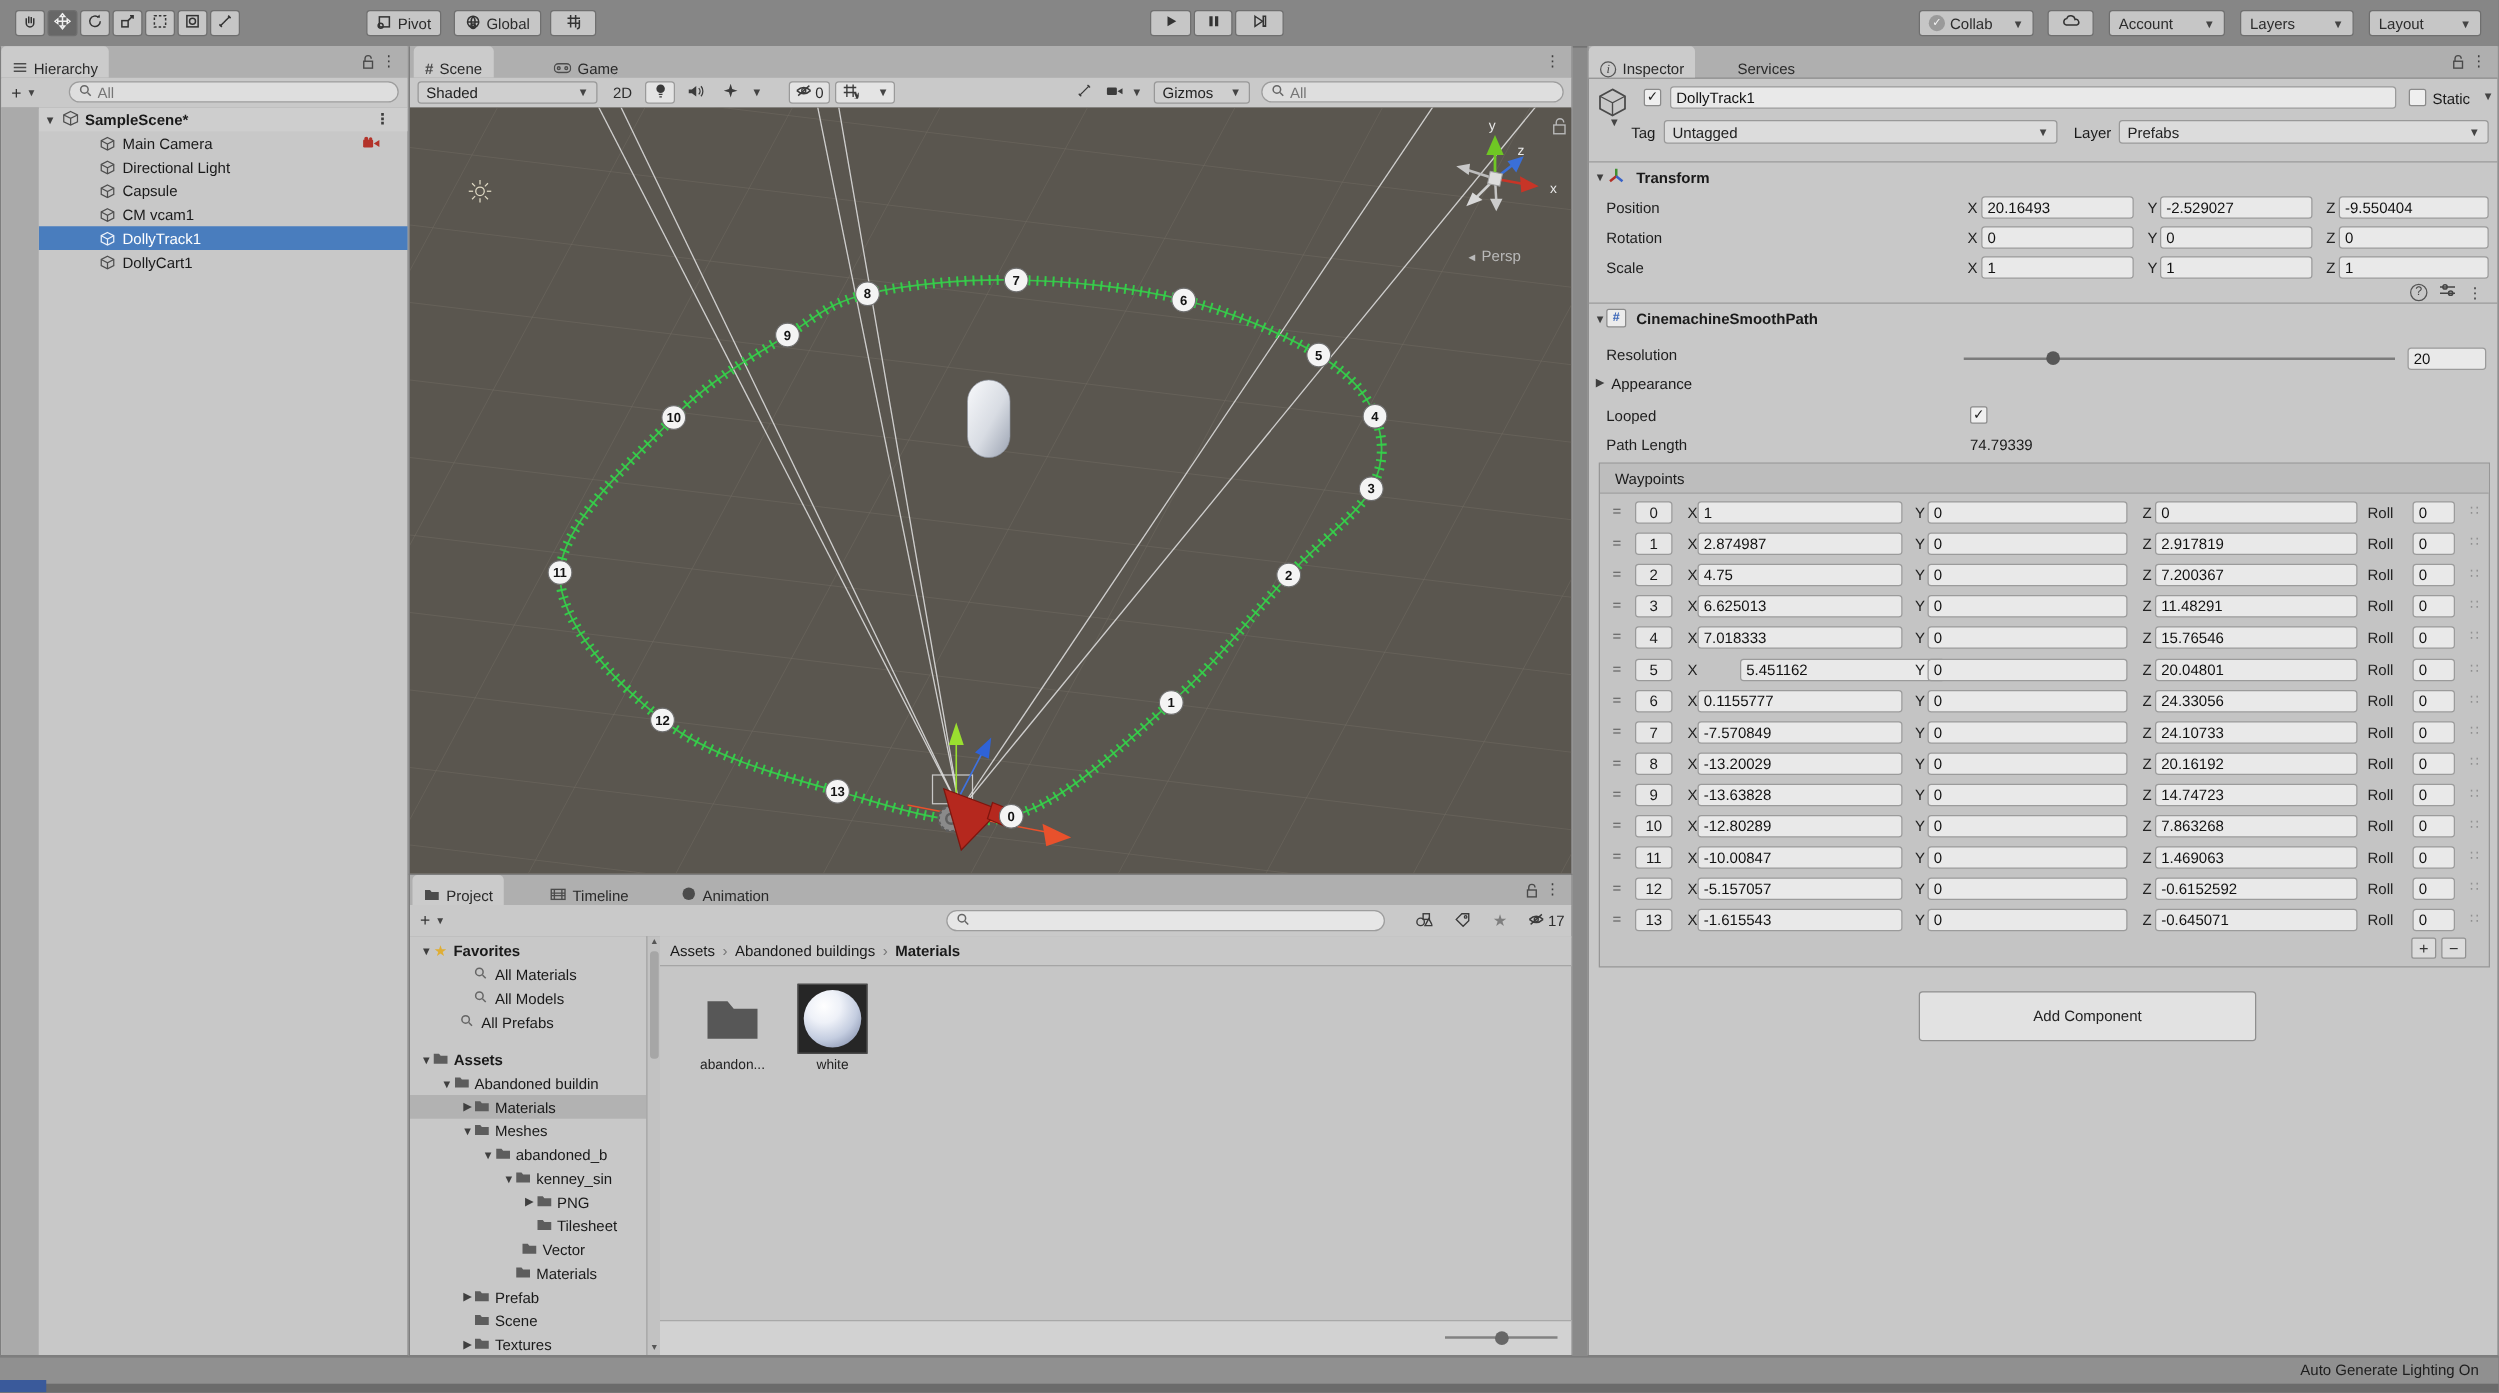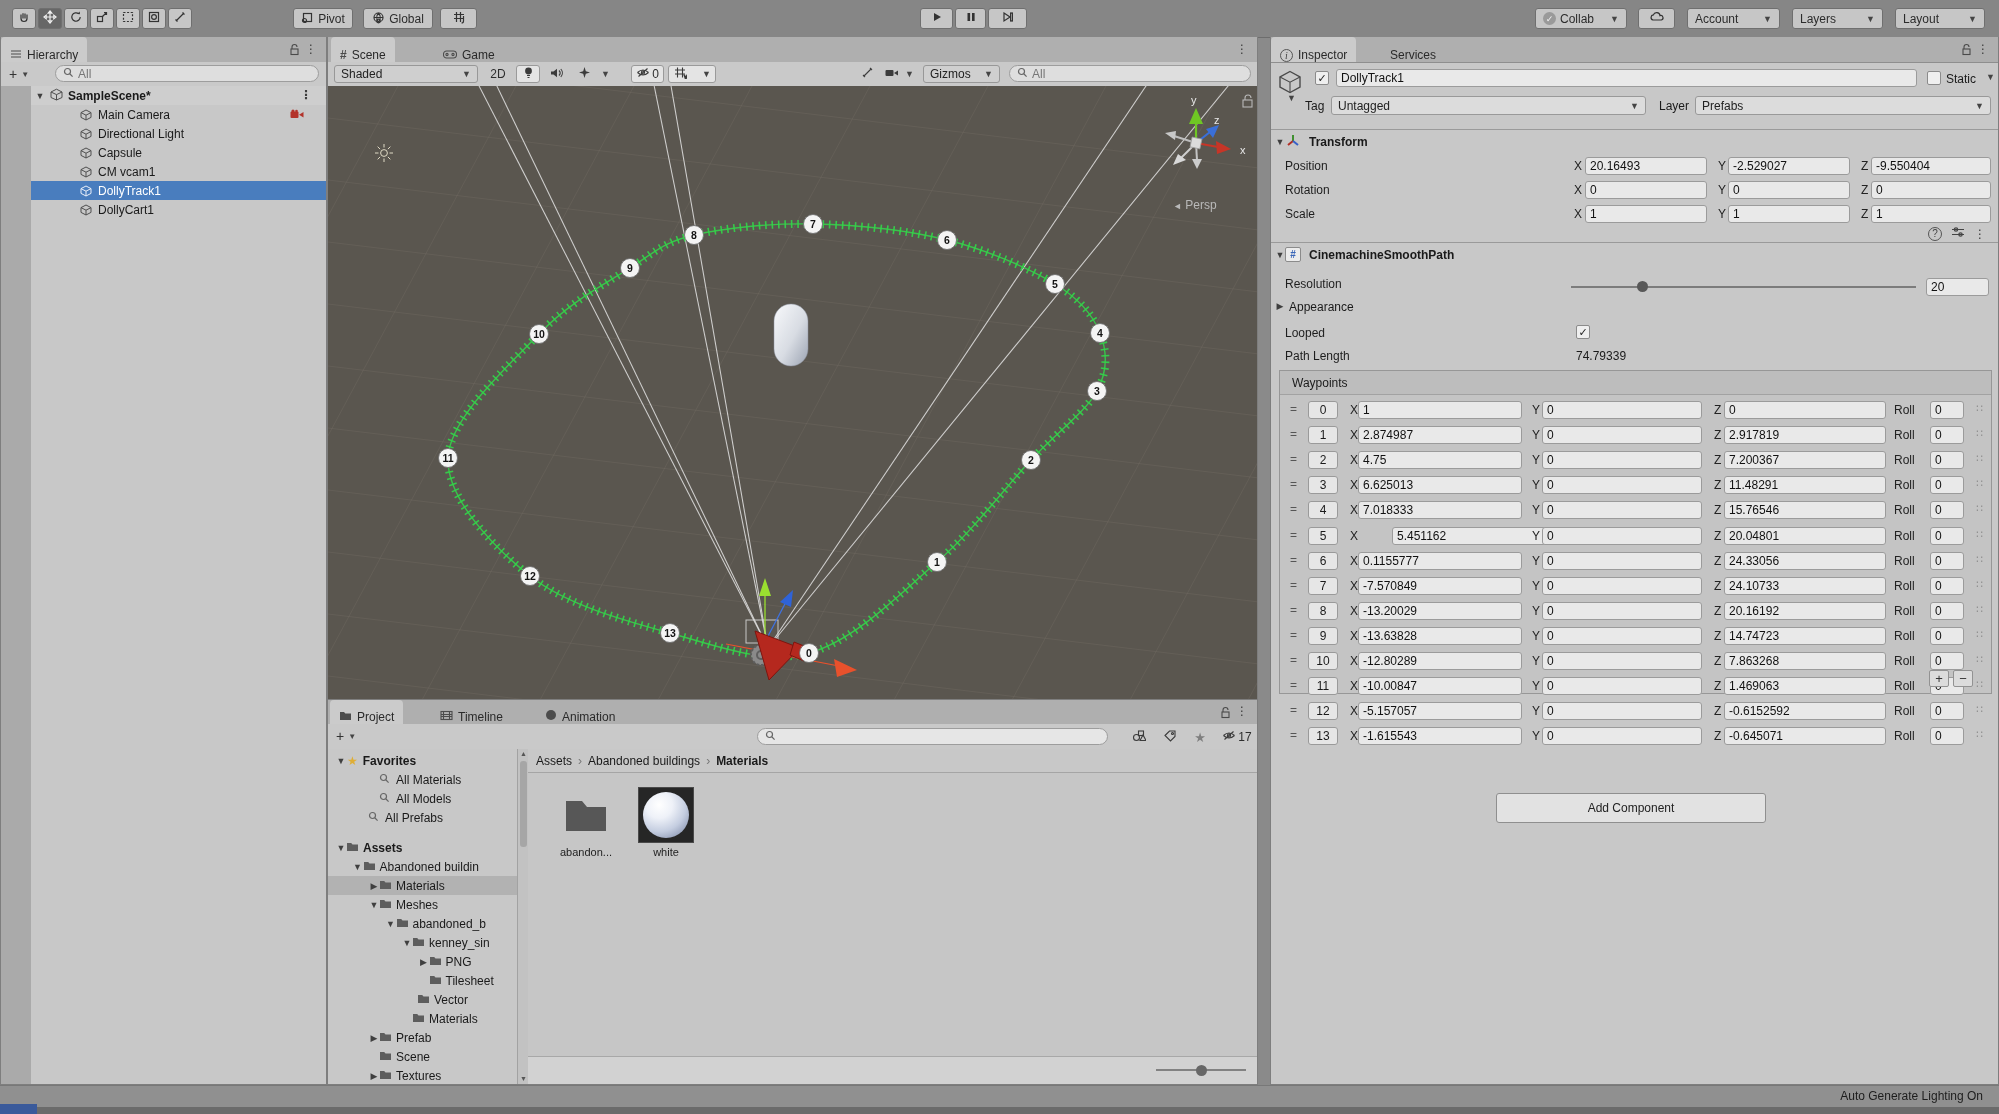--- a/index.html
+++ b/index.html
@@ -103,22 +103,22 @@
   .wpbox-header{position:absolute;left:0;right:0;top:0;height:24px;background:#bdbdbd;border-bottom:1px solid #a2a2a2;
                 display:flex;align-items:center;padding-left:12px;box-sizing:border-box;}
   .wprow{position:absolute;left:0;right:0;height:25px;}
   .wprow .wp-handle{position:absolute;left:10px;top:4px;color:#555;}
   .wprow .wp-idx{position:absolute;left:28px;top:3px;width:30px;height:18px;background:#e6e6e6;border:1px solid #9a9a9a;
                  border-radius:3px;display:flex;align-items:center;justify-content:center;box-sizing:border-box;}
   .wprow .ax{position:absolute;top:5px;color:#222;}
   .wprow .wp-grip{position:absolute;right:7px;top:4px;color:#8f8f8f;font-size:11px;letter-spacing:1px;}
   .minibtn{position:absolute;width:20px;height:17px;background:#dcdcdc;border:1px solid #929292;border-radius:2px;
            display:flex;align-items:center;justify-content:center;font-size:13px;color:#333;box-sizing:border-box;}
-  .addcomp{position:absolute;height:30px;background:#e2e2e2;border:1px solid #8f8f8f;border-radius:3px;
-           display:flex;align-items:center;justify-content:center;color:#222;box-sizing:border-box;}
+  .addcomp{position:absolute;height:40px;background:#e2e2e2;border:1px solid #8f8f8f;border-radius:3px;
+           display:flex;align-items:center;justify-content:center;color:#222;box-sizing:border-box;margin-left:39px;}
   
   .statusbar{position:absolute;left:0;top:1085px;width:1999px;height:22px;background:#909090;border-top:1px solid #787878;
              box-sizing:border-box;}
   .statusbar .stext{position:absolute;right:16px;top:3px;color:#1d1d1d;}
   .bottom-edge{position:absolute;left:0;top:1107px;width:1999px;height:7px;background:#6b6b6b;}
   .blue-chip{position:absolute;left:0;top:1104px;width:37px;height:10px;background:#3a5a9b;}
 </style>
 </head>
 <body>
 
@@ -893,21 +893,21 @@
     <input class="fld abs" style="left: 655px; top: 241px; width: 63px;" readonly="" value="20">
     <span class="exp abs" style="left:4px;top:264px;">▶</span>
     <span class="abs" style="left:18px;top:263px;">Appearance</span>
     <span class="ins-row-label" style="top:289px;">Looped</span>
     <div class="cbx abs" style="left:305px;top:288px;">
         <span>✓</span>
       </div>
     <span class="ins-row-label" style="top:312px;">Path Length</span>
     <span class="abs" style="left:305px;top:312px;">74.79339</span>
 
-    <div class="wpbox" style="top:333px;height:324px;">
+    <div class="wpbox" style="top:333px;height:404px;">
       <div class="wpbox-header">
         <span>Waypoints</span>
       </div>
       <div id="wp-rows">
           <div class="wprow" style="top: 27px;">
             <span class="wp-handle">=</span>
             <span class="wp-idx">0</span>
             <span class="ax" style="left:70px;">X</span>
             <input class="fld abs" style="left: 78px; top: 3px; width: 164px;" readonly="" value="1">
             <span class="ax" style="left:252px;">Y</span>

